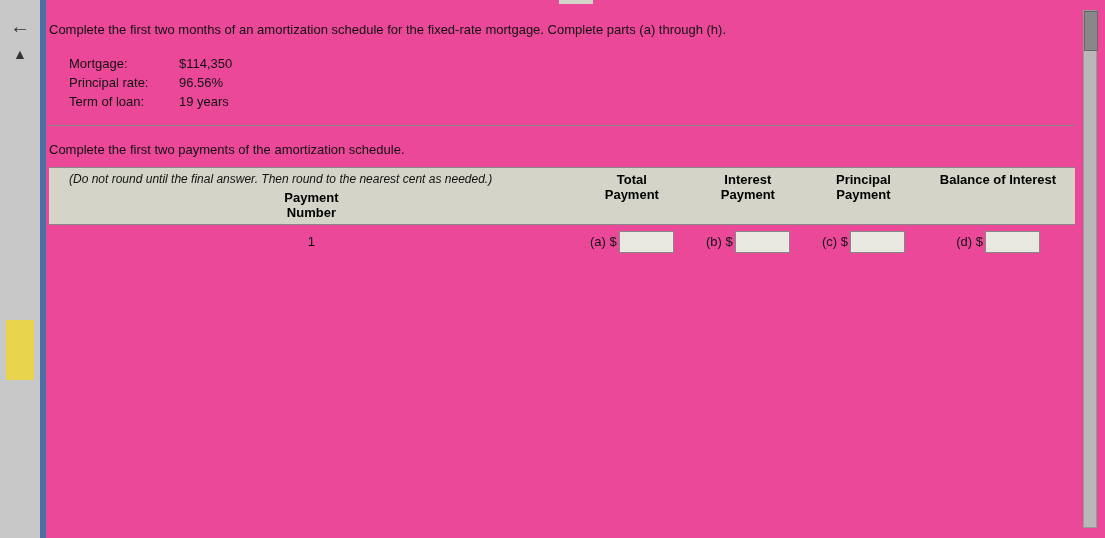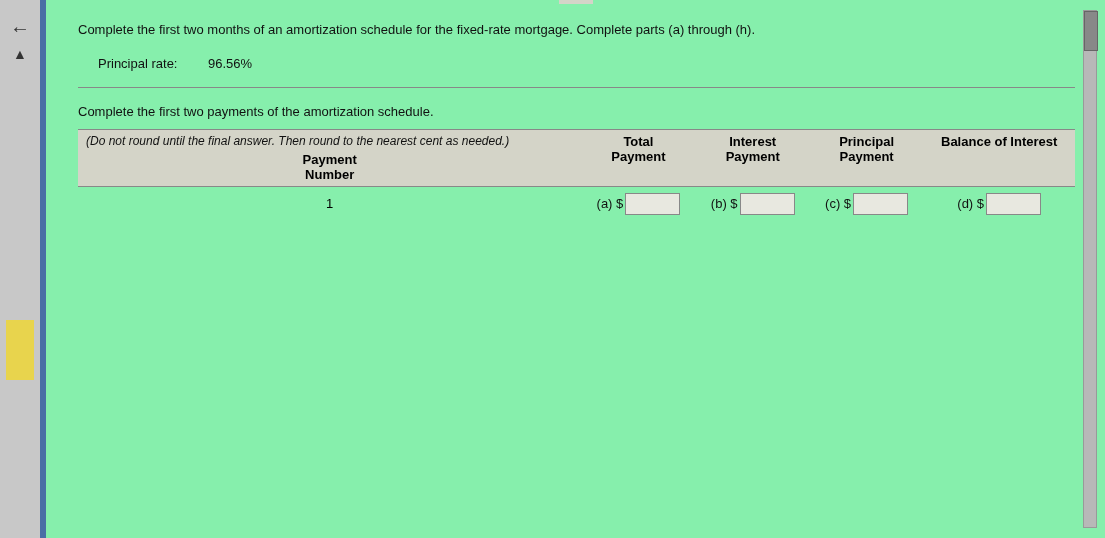--- a/index.html
+++ b/index.html
@@ -43,23 +43,23 @@
     }
 
     .yellow-bar {
       width: 28px;
       height: 60px;
       background-color: #e8d44d;
       margin-top: 250px;
     }
 
     .main-content {
-      background-color: #86efac;
+      background-color: #ec4899;
       flex: 1;
-      padding: 20px 30px 20px 32px;
+      padding: 20px 30px 20px 3px;
       position: relative;
     }
 
     .instructions {
       font-size: 13px;
       color: #111;
       line-height: 1.5;
       margin-bottom: 16px;
     }
 
@@ -214,36 +214,44 @@
 </div>
 
 <div style="position:relative; width: 6px; background-color: #4a6fa5; flex-shrink:0;"></div>
 
 <div class="main-content">
 
   <p class="instructions">Complete the first two months of an amortization schedule for the fixed-rate mortgage. Complete parts (a) through (h).</p>
 
   <div class="mortgage-details">
     <div class="mortgage-row">
+      <span class="mortgage-label">Mortgage:</span>
+      <span class="mortgage-value">$114,350</span>
+    </div>
+    <div class="mortgage-row">
       <span class="mortgage-label">Principal rate:</span>
       <span class="mortgage-value">96.56%</span>
+    </div>
+    <div class="mortgage-row">
+      <span class="mortgage-label">Term of loan:</span>
+      <span class="mortgage-value">19 years</span>
     </div>
   </div>
 
 
   <hr class="divider">
   <div class="divider-dots">···</div>
 
   <p class="section-title">Complete the first two payments of the amortization schedule.</p>
 
   <table class="amort-table">
     <thead>
       <tr>
         <th>
-          <div class="note" style="font-weight:normal; border-top:none; padding-top:0; border-bottom:none; margin-bottom:4px; text-align:left;">(Do not round until the final answer. Then round to the nearest cent as needed.)</div>
+          <div class="note" style="font-weight:normal; border-top:none; padding-top:0; border-bottom:none; margin-bottom:4px; text-align:left;margin-left:12px;">(Do not round until the final answer. Then round to the nearest cent as needed.)</div>
           Payment<br>Number
         </th>
         <th>Total<br>Payment</th>
         <th>Interest<br>Payment</th>
         <th>Principal<br>Payment</th>
         <th>Balance of Interest</th>
       </tr>
     </thead>
     <tbody>
       <tr>

